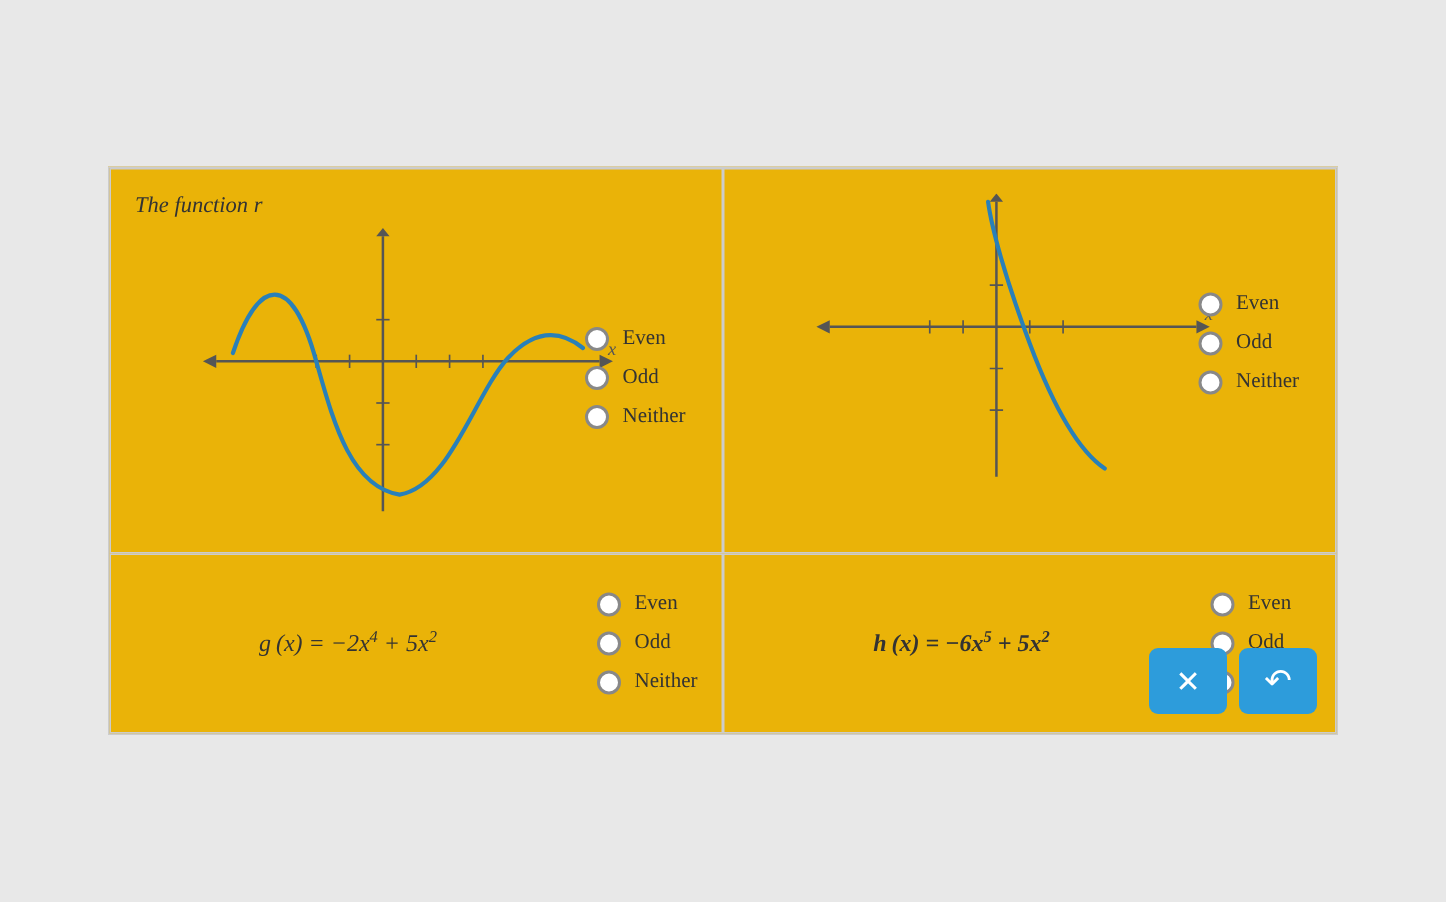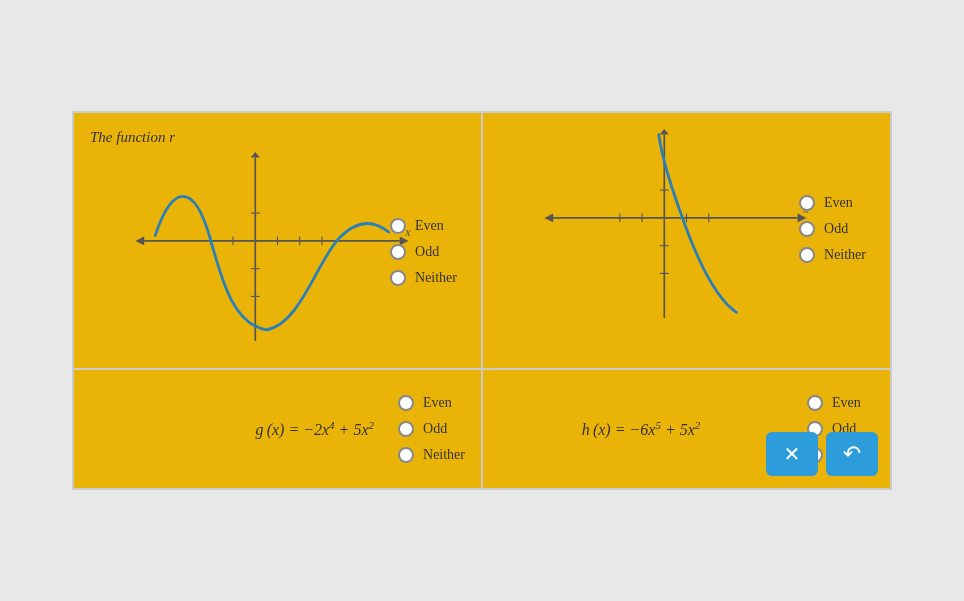--- a/index.html
+++ b/index.html
@@ -193,21 +193,21 @@
         </label>
         <label class="radio-option">
           <div class="radio-circle"></div>
           <span>Neither</span>
         </label>
       </div>
     </div>
   </div>
 
   <div class="cell formula-cell">
-    <div style="flex:1; display:flex; align-items:center; justify-content:flex-end;">
+    <div style="flex:1; display:flex; align-items:center; justify-content:center;">
       <span class="formula-text">
         <i>g</i> (<i>x</i>) = −2<i>x</i><sup>4</sup> + 5<i>x</i><sup>2</sup>
       </span>
     </div>
     <div class="radio-group" style="position:relative; right:auto; top:auto; transform:none; margin-left:24px;">
       <label class="radio-option">
         <div class="radio-circle"></div>
         <span>Even</span>
       </label>
       <label class="radio-option">
@@ -215,21 +215,21 @@
         <span>Odd</span>
       </label>
       <label class="radio-option">
         <div class="radio-circle"></div>
         <span>Neither</span>
       </label>
     </div>
   </div>
 
   <div class="cell formula-cell" style="position:relative;">
-    <div style="flex:1; display:flex; align-items:center; justify-content:center;">
+    <div style="flex:1; display:flex; align-items:center; justify-content:center;font-weight:bold;">
       <span class="formula-text">
         <i>h</i> (<i>x</i>) = −6<i>x</i><sup>5</sup> + 5<i>x</i><sup>2</sup>
       </span>
     </div>
     <div class="radio-group" style="position:relative; right:auto; top:auto; transform:none; margin-left:24px;">
       <label class="radio-option">
         <div class="radio-circle"></div>
         <span>Even</span>
       </label>
       <label class="radio-option">

